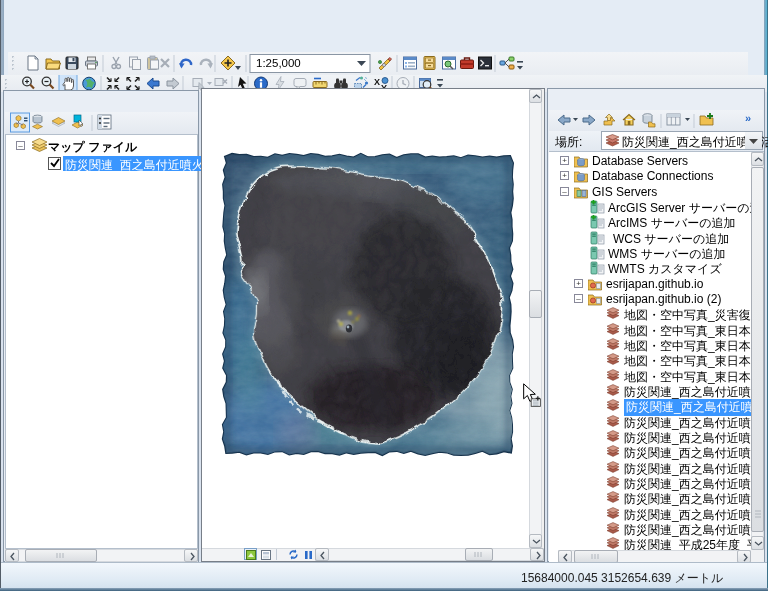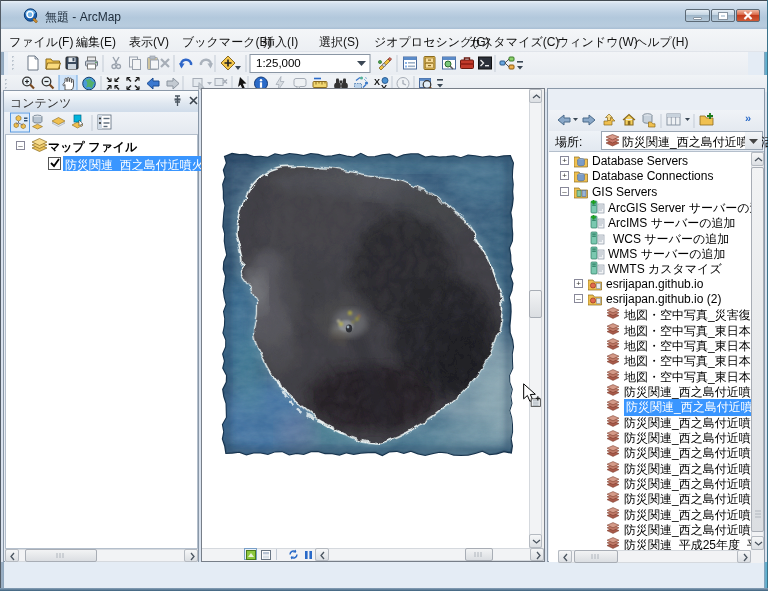--- a/index.html
+++ b/index.html
@@ -51,52 +51,20 @@
 
 .sb{position:absolute;background:#f0f0f0}
 .sbtn{position:absolute;background:linear-gradient(180deg,#f6f7f8,#dcdfe3);border:1px solid #b5bac1;border-radius:2px;color:#4b5560;text-align:center}
 .sthumb{position:absolute;background:linear-gradient(180deg,#f2f3f4,#dbdee2);border:1px solid #a8adb5;border-radius:2px}
 </style></head>
 <body>
 <div id="win">
   <div id="frameL" class="abs"></div>
     <div id="frameR" class="abs"></div>
     <div id="frameB" class="abs"></div>
-  <div id="titlebar" class="abs">
-    <svg id="title-ico" class="abs" viewBox="0 0 16 16">
-      <circle cx="7.5" cy="7" r="6.2" fill="#1a5fae"></circle>
-      <path d="M2.2,5 A6.2,6.2 0 0 1 13,4.5 L9,8 L4,9 Z" fill="#6fb3e8"></path>
-      <circle cx="7.5" cy="7" r="6.2" fill="none" stroke="#0d3c74" stroke-width="1"></circle>
-      <circle cx="7" cy="6.5" r="3" fill="none" stroke="#fff" stroke-width="1.4"></circle>
-      <rect x="10.5" y="10" width="5" height="2.4" rx="1" transform="rotate(45 11 10.8)" fill="#c98a2e" stroke="#7a5012" stroke-width=".5"></rect>
-    </svg>
-    <div id="title-txt" class="abs">無題 - ArcMap</div>
-    <div id="btnmin" class="abs capbtn">
-        <div style="position:absolute;left:7px;top:7px;width:9px;height:2.5px;background:#fff;border:1px solid #8795a2;border-radius:1px"></div>
-      </div>
-    <div id="btnmax" class="abs capbtn">
-        <div style="position:absolute;left:7px;top:3px;width:8px;height:6px;background:#c8d6e2;border:2px solid #fff;box-shadow:0 0 0 1px #8795a2"></div>
-      </div>
-    <div id="btncls" class="abs capbtn"><svg width="22" height="11" viewBox="0 0 22 11">
-          <path d="M7.5,2 L14.5,9 M14.5,2 L7.5,9" stroke="#f4dcd6" stroke-width="2.4"></path>
-          <path d="M7.5,2 L14.5,9 M14.5,2 L7.5,9" stroke="#fff" stroke-width="1.2"></path>
-        </svg></div>
-  </div>
-  <div id="menubar" class="abs">
-    <div class="mi" style="left:8px">ファイル(F)</div>
-    <div class="mi" style="left:75px">編集(E)</div>
-    <div class="mi" style="left:128px">表示(V)</div>
-    <div class="mi" style="left:181px">ブックマーク(B)</div>
-    <div class="mi" style="left:262px">挿入(I)</div>
-    <div class="mi" style="left:318px">選択(S)</div>
-    <div class="mi" style="left:373px">ジオプロセシング(G)</div>
-    <div class="mi" style="left:468px">カスタマイズ(C)</div>
-    <div class="mi" style="left:556px">ウィンドウ(W)</div>
-    <div class="mi" style="left:634px">ヘルプ(H)</div>
-  </div>
   <div id="tb1" class="abs"><svg width="766" height="23" viewBox="0 0 766 23">
         <circle cx="5" cy="5" r="1" fill="#aab4c0"></circle>
         <circle cx="5.7" cy="5.7" r="1" fill="#e8ecf0"></circle>
         <circle cx="5" cy="9" r="1" fill="#aab4c0"></circle>
         <circle cx="5.7" cy="9.7" r="1" fill="#e8ecf0"></circle>
         <circle cx="5" cy="13" r="1" fill="#aab4c0"></circle>
         <circle cx="5.7" cy="13.7" r="1" fill="#e8ecf0"></circle>
         <circle cx="5" cy="17" r="1" fill="#aab4c0"></circle>
         <circle cx="5.7" cy="17.7" r="1" fill="#e8ecf0"></circle>
         <g transform="translate(17,3)">
@@ -309,26 +277,20 @@
           <rect x="1.5" y="3" width="11" height="9" fill="#cfe0f0" stroke="#4a6a9a"></rect>
           <rect x="1.5" y="3" width="11" height="2.4" fill="#5a8ac8"></rect>
           <circle cx="9" cy="9" r="3.8" fill="#e8f2fa" fill-opacity=".7" stroke="#333" stroke-width="1.2"></circle>
           <path d="M11.7,11.7 L14.5,14.5" stroke="#7a4a20" stroke-width="2"></path>
         </g>
         <path d="M436,9 l3,3.5 l3,-3.5 Z" fill="#3b4754"></path>
         <rect x="436" y="4" width="6" height="1.6" fill="#3b4754"></rect>
       </svg></div>
   <div id="client" class="abs">
     <div id="cpanel" class="abs">
-      <div class="phead">コンテンツ<span class="pin" style="left:168px"><svg width="11" height="12" viewBox="0 0 11 12">
-              <path d="M3,1 h5 M5.5,1 v6 M3,7 h5 M5.5,7 v4" stroke="#4a5560" stroke-width="1.3" fill="none"></path>
-              <path d="M2.5,4.5 h6" stroke="#4a5560" stroke-width="2.2"></path>
-            </svg></span><span class="pin" style="left:184px"><svg width="11" height="11" viewBox="0 0 11 11">
-              <path d="M2,2 L9,9 M9,2 L2,9" stroke="#3a434d" stroke-width="1.6"></path>
-            </svg></span></div>
       <div id="ctool" class="abs"><svg width="193" height="22" viewBox="0 0 193 22">
             <rect x="5.5" y="1" width="19" height="19" fill="#ddebfa" stroke="#5a9ae0"></rect>
             <g transform="translate(7,2)">
               <g stroke="#8a6a1e" stroke-width=".6">
                 <path d="M4,3 l2.5,-1.5 l2.5,1.5 v2.6 l-2.5,1.5 l-2.5,-1.5 Z" fill="#f0c050"></path>
                 <path d="M2,10 l2.2,-1.3 l2.2,1.3 v2.4 l-2.2,1.3 l-2.2,-1.3 Z" fill="#f0c050"></path>
                 <path d="M9,11 l2.2,-1.3 l2.2,1.3 v2.4 l-2.2,1.3 l-2.2,-1.3 Z" fill="#f0c050"></path>
               </g>
               <path d="M6.5,7 v2 M6.5,9 L4,10 M6.5,9 L11,11" stroke="#667" stroke-width=".8" fill="none"></path>
               <rect x="12" y="3.5" width="3.5" height="1.4" fill="#2a4a6a"></rect>
@@ -889,19 +851,22 @@
               </svg></div>
             <div class="sthumb" style="left:16px;top:0px;width:44px;height:13px"></div>
             <svg style="position:absolute;left:33.0px;top:3px" width="10" height="7">
               <path d="M1,1 v5 M4,1 v5 M7,1 v5" stroke="#b0b6bd"></path>
             </svg>
             <div style="position:absolute;left:193px;top:0;width:13px;height:13px;background:#f0f1f3"></div>
           </div>
       </div>
     </div>
   </div>
+  <div id="status" class="abs">
+      <div id="status-txt">15684000.045  3152654.639 メートル</div>
+    </div>
 </div>
 <svg class="abs" style="left:521px;top:383px;z-index:50" width="22" height="25" viewBox="0 0 26 30">
 <path d="M3,1 L3,19 L7.5,15 L10.5,22 L14,20.5 L11,13.8 L17,13.5 Z" fill="#fff" stroke="#000" stroke-width="1.2"></path>
 <rect x="12" y="19" width="11" height="9" fill="#f4f6f8" stroke="#333"></rect>
 <path d="M14,21.5 h7 M14,24 h7 M14,26.5 h7" stroke="#7a8694" stroke-width=".9"></path>
 <path d="M20,16 v5 M17.5,18.5 h5" stroke="#222" stroke-width="1.5"></path>
 </svg>
 
 </body></html>

